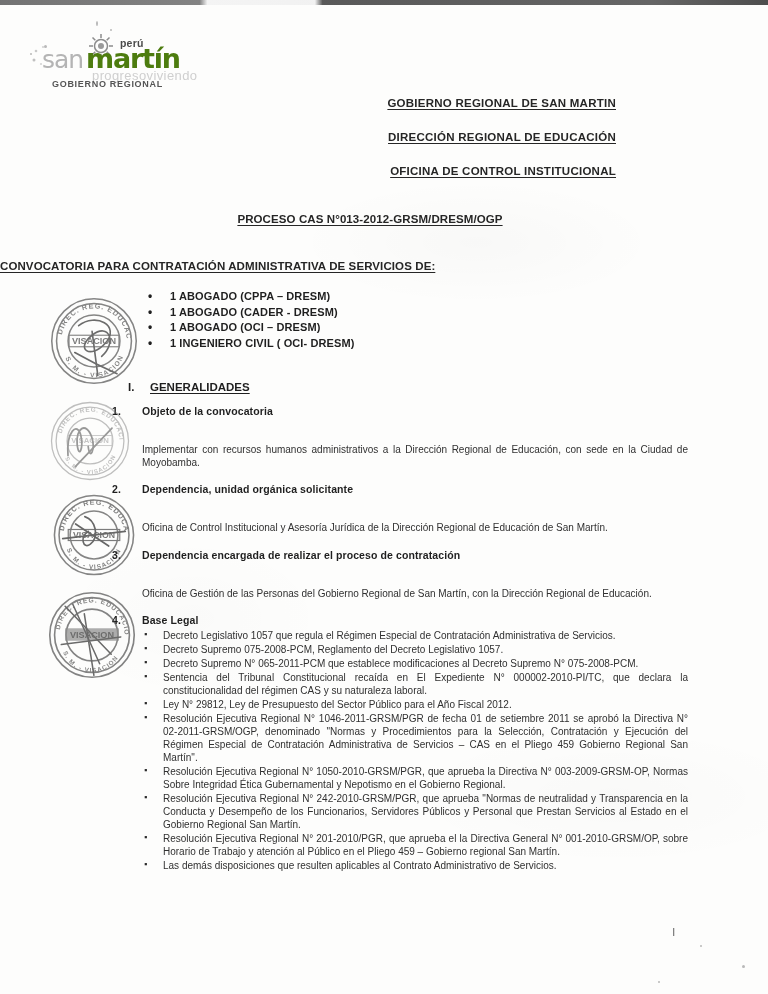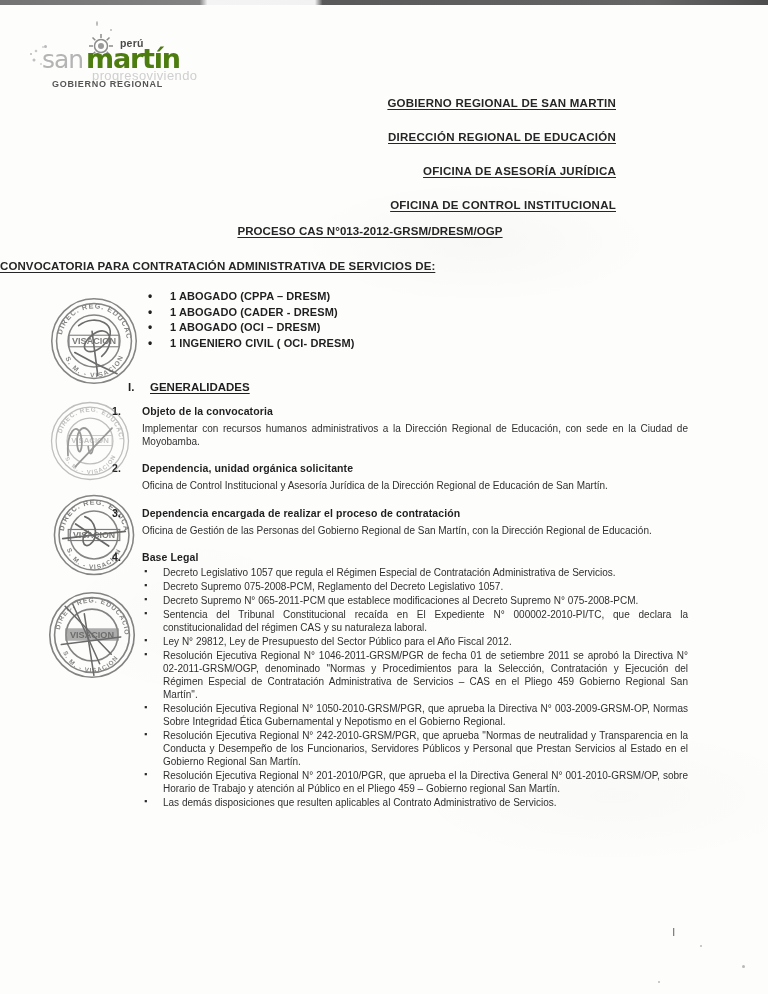--- a/index.html
+++ b/index.html
@@ -72,21 +72,21 @@
   .headings { position: absolute; left: 0; top: 88px; width: 616px; text-align: right; }
   .heading-line {
     font-size: 11.5px; font-weight: bold; color: #262626;
     letter-spacing: .25px; margin-bottom: 18px;
     display: inline-block; text-decoration: underline;
     text-underline-offset: 2px;
   }
   .heading-row { display: block; }
 
   .proceso {
-    position: absolute; left: 0; top: 216px; width: 740px; text-align: center;
+    position: absolute; left: 0; top: 204px; width: 740px; text-align: center;
   }
   .proceso span {
     font-size: 11.5px; font-weight: bold; color: #262626;
     text-decoration: underline; text-underline-offset: 2px;
     letter-spacing: .1px;
   }
   .convocatoria {
     position: absolute; left: 0; top: 251px; width: 768px; 
   }
   .convocatoria span {
@@ -121,21 +121,21 @@
     font-size: 10.5px; font-weight: bold; color: #1f1f1f;
     padding-left: 30px; position: relative; letter-spacing: .1px;
   }
   .item-num {
     position: absolute; left: 0; top: 0;
     font-size: 10.5px; font-weight: bold; color: #1f1f1f;
   }
   .item-body {
     font-size: 10px; color: #303030; text-align: justify;
     padding-left: 30px; padding-right: 4px;
-    line-height: 1.32; margin-top: 5px;
+    line-height: 1.32; margin-top: 26px;
   }
 
   
   .legal-list { padding-left: 30px; margin-top: 2px; }
   .legal-item {
     font-size: 10px; color: #303030; text-align: justify;
     position: relative; padding-left: 21px; padding-right: 4px;
     line-height: 1.30; margin-bottom: 1px;
   }
   .legal-item::before {
@@ -189,21 +189,20 @@
     <div class="logo-san">san</div>
     <div class="logo-peru">perú</div>
     <div class="logo-martin">martín</div>
     <div class="logo-tagline">progresoviviendo</div>
     <div class="logo-gobierno">GOBIERNO REGIONAL</div>
   </div>
 
   <div class="headings">
     <div class="heading-row"><span class="heading-line">GOBIERNO REGIONAL DE SAN MARTIN</span></div>
     <div class="heading-row"><span class="heading-line">DIRECCIÓN REGIONAL DE EDUCACIÓN</span></div>
-    <div class="heading-row"><span class="heading-line">OFICINA DE ASESORÍA JURÍDICA</span></div>
     <div class="heading-row"><span class="heading-line">OFICINA DE CONTROL INSTITUCIONAL</span></div>
   </div>
 
   <div class="proceso">
     <span>PROCESO CAS N°013-2012-GRSM/DRESM/OGP</span>
   </div>
 
   <div class="convocatoria">
     <span>CONVOCATORIA PARA CONTRATACIÓN ADMINISTRATIVA DE SERVICIOS DE:</span>
   </div>

